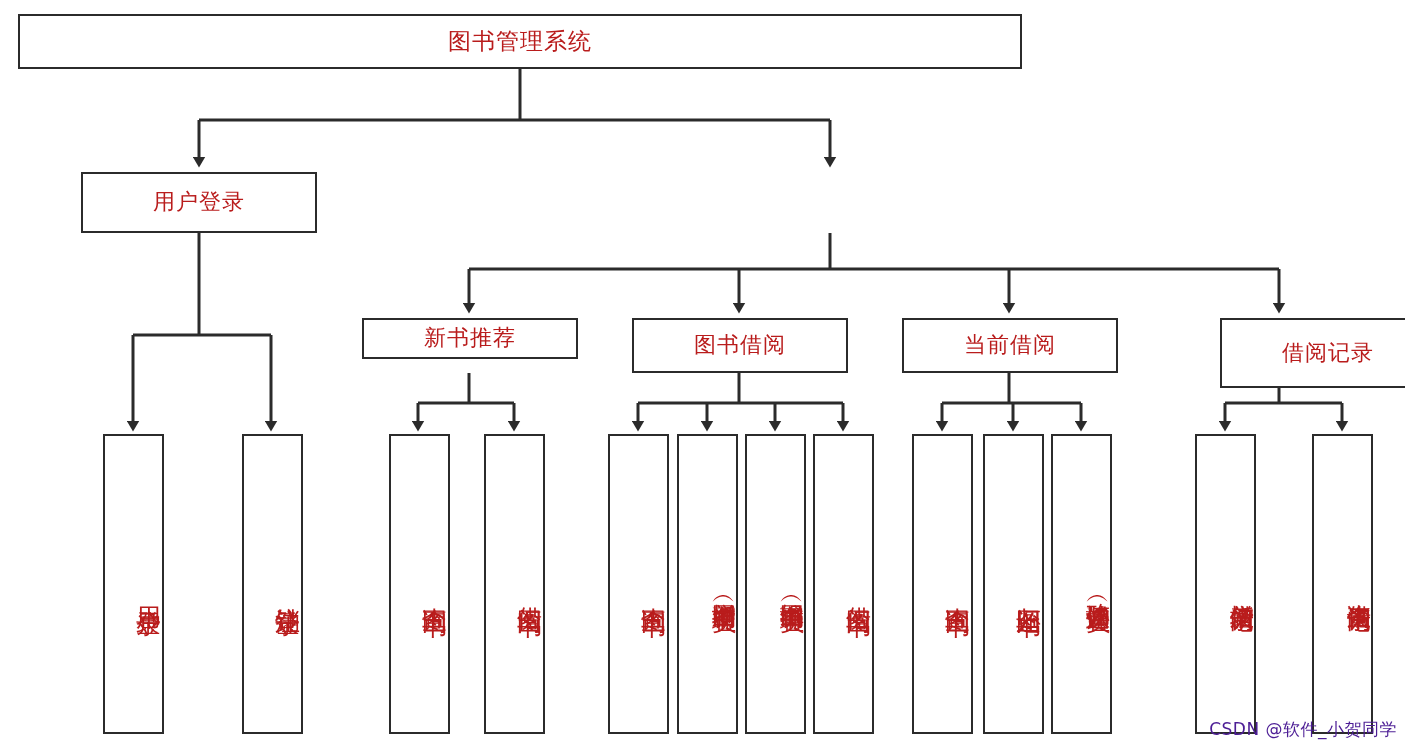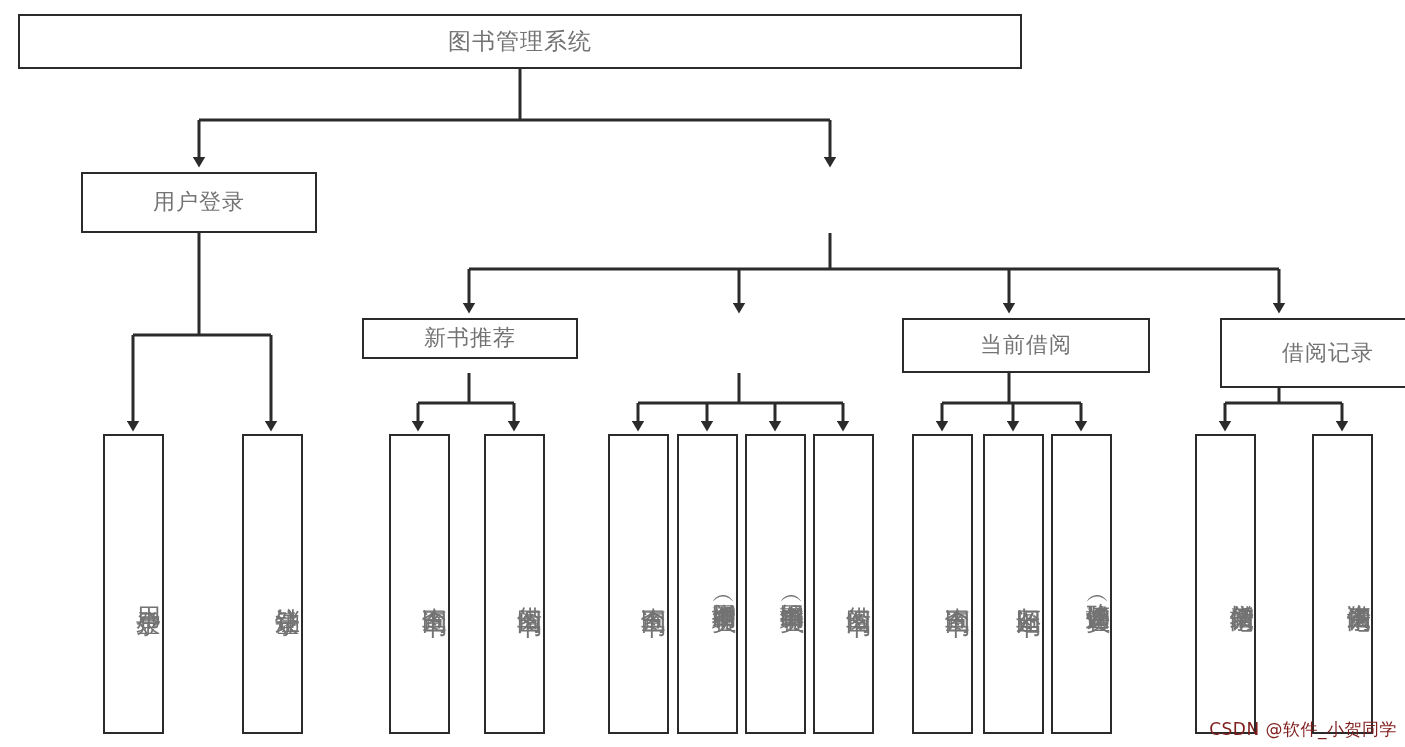--- a/index.html
+++ b/index.html
@@ -26,21 +26,21 @@
     pointer-events: none;
   }
   .node {
     position: absolute;
     box-sizing: border-box;
     border: 2px solid #2b2b2b;
     background: #ffffff;
     display: flex;
     align-items: center;
     justify-content: center;
-    color: #737373;
+    color: #b91c1c;
   }
   .node.horiz {
     font-size: 22px;
     letter-spacing: 1px;
     line-height: 1.2;
   }
   .node.vert {
     writing-mode: vertical-rl;
     text-orientation: upright;
     font-size: 25px;
@@ -57,21 +57,21 @@
     letter-spacing: 1px;
   }
   .node.root {
     font-size: 23px;
   }
   .watermark {
     position: absolute;
     right: 8px;
     bottom: 6px;
     font-size: 17px;
-    color: #7f1d1d;
+    color: #4c1d95;
     letter-spacing: 0.5px;
     white-space: nowrap;
   }
 </style>
 </head>
 <body>
 
 <div id="canvas">
 
   <svg class="edges" viewBox="0 0 1405 747">
@@ -131,21 +131,24 @@
     <span>图书管理系统</span>
   </div>
 
   <div class="node horiz" style="left:81px; top:172px; width:236px; height:61px;">
     <span>用户登录</span>
   </div>
 
   <div class="node horiz" style="left:362px; top:318px; width:216px; height:41px;">
     <span>新书推荐</span>
   </div>
-  <div class="node horiz" style="left:902px; top:318px; width:248px; height:55px;text-align:center;">
+  <div class="node horiz" style="left:632px; top:318px; width:216px; height:55px;">
+    <span>图书借阅</span>
+  </div>
+  <div class="node horiz" style="left:902px; top:318px; width:216px; height:55px;text-align:center;">
     <span>当前借阅</span>
   </div>
   <div class="node horiz" style="left:1220px; top:318px; width:216px; height:70px;text-align:center;">
     <span>借阅记录</span>
   </div>
 
   <div class="node vert" style="left:103px; top:434px; width:61px; height:300px;">
     <span>用户登录</span>
   </div>
   <div class="node vert" style="left:242px; top:434px; width:61px; height:300px;">

